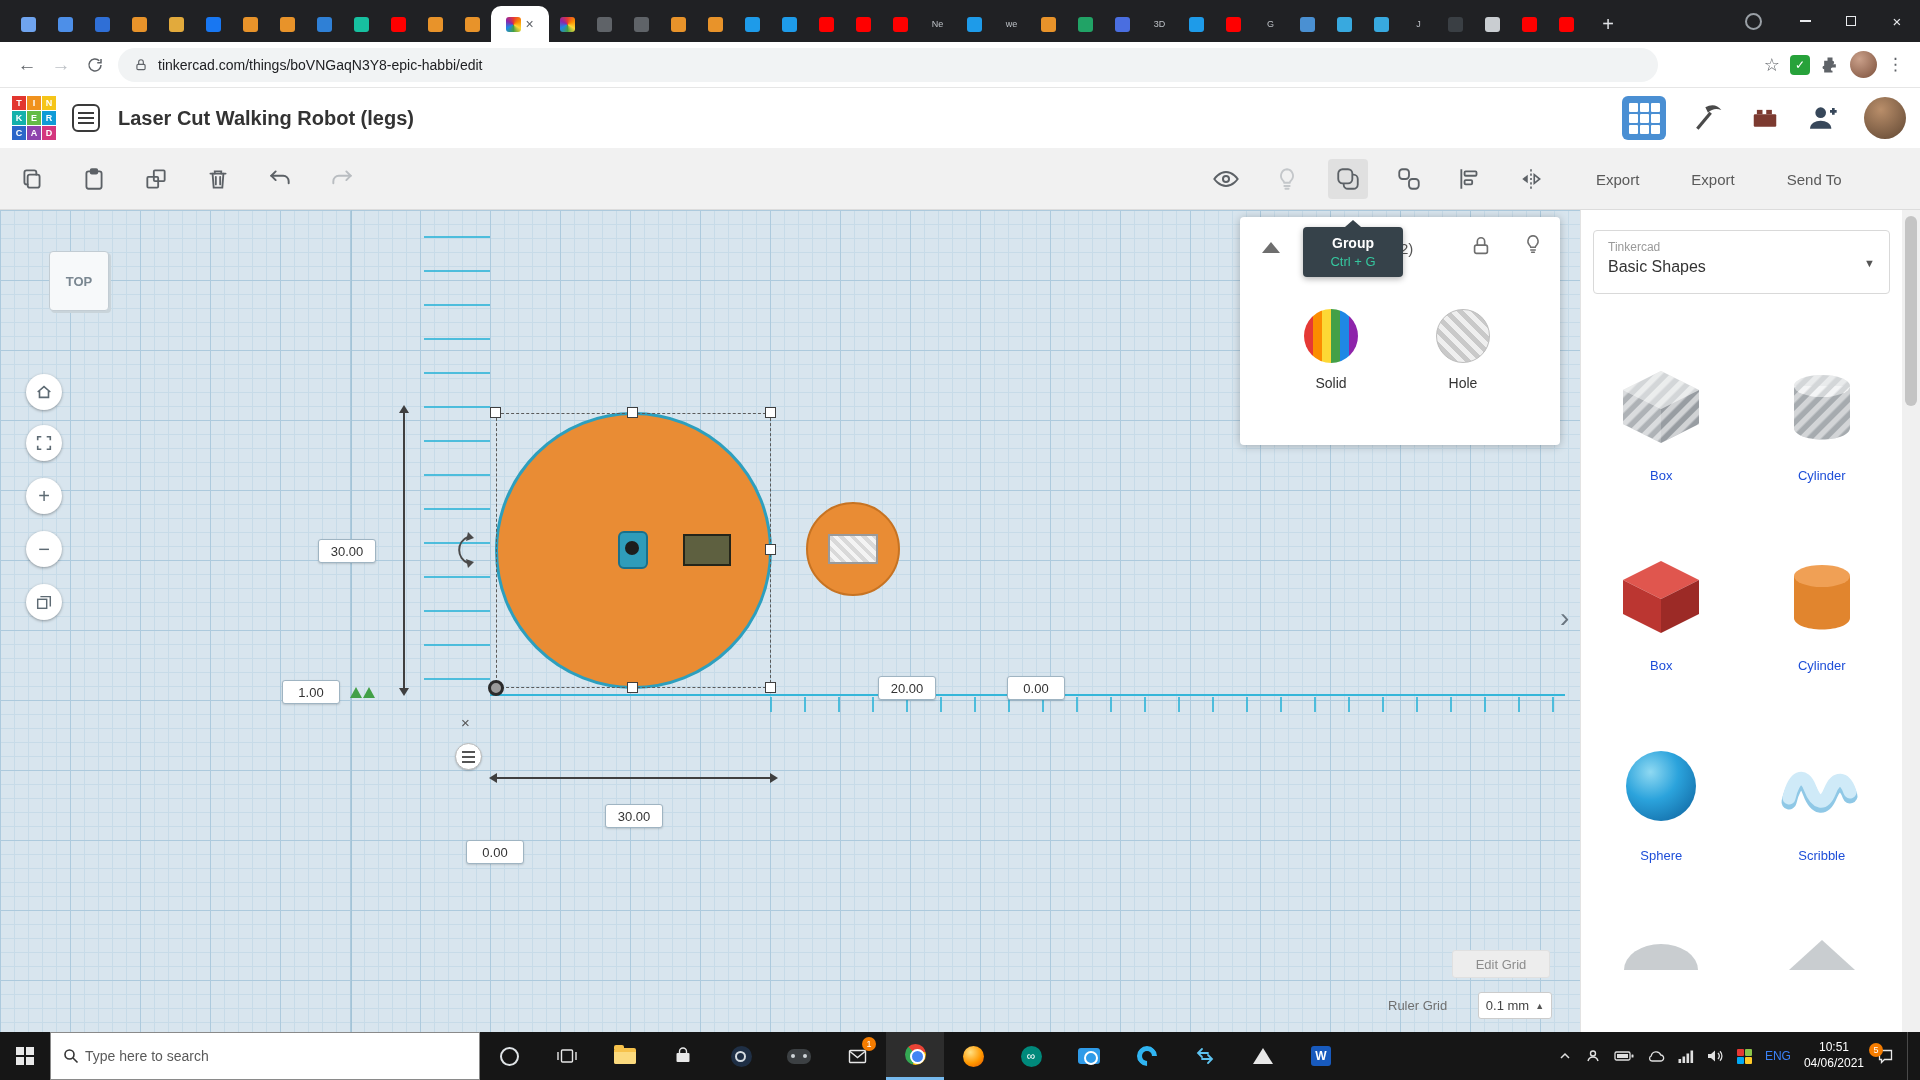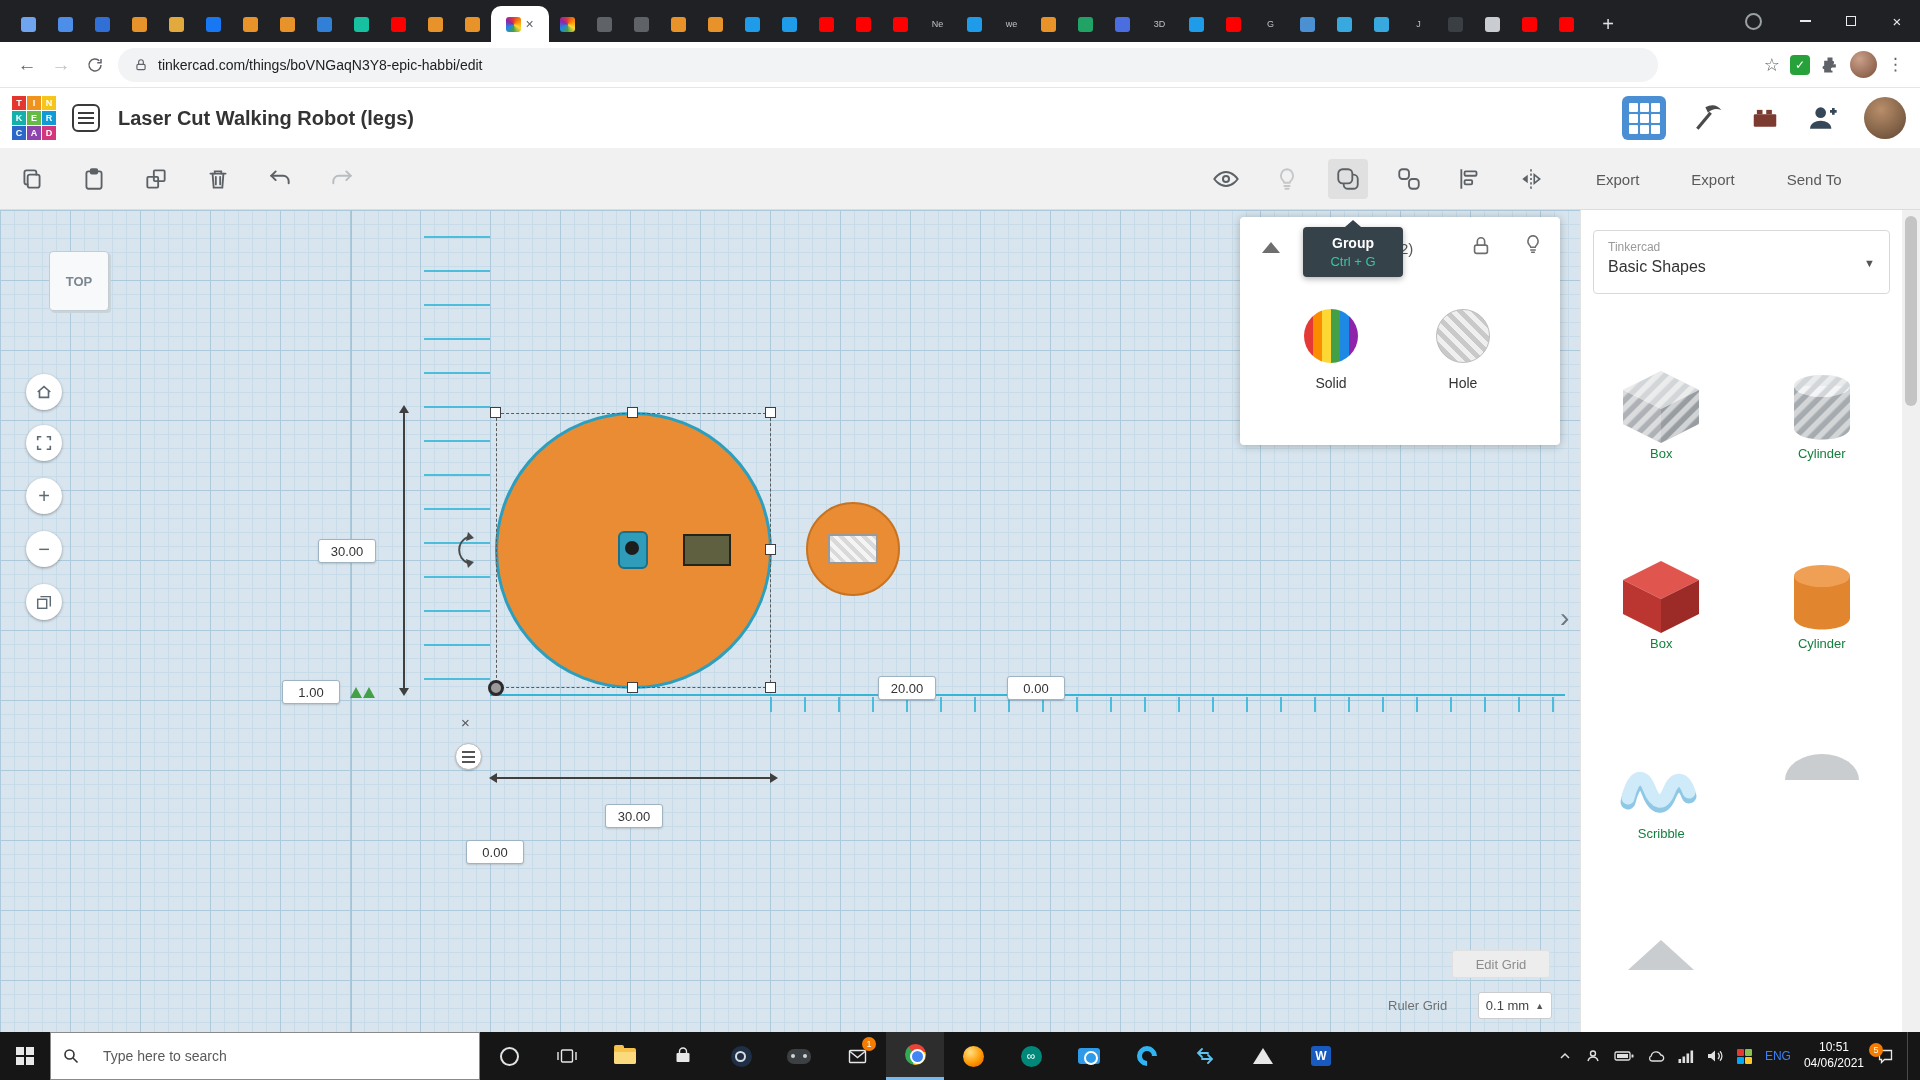--- a/index.html
+++ b/index.html
@@ -113,30 +113,30 @@
 .feat{width:96px;text-align:center}
 .feat svg{display:block;margin:0 auto}
 .feat-label{font-size:13px;color:#4a4a4a;margin-top:8px}
 .cat-dd{position:relative;margin:20px 12px 0;height:64px;border:1px solid #d9d9d9;border-radius:4px;padding:9px 14px}
 .dd-brand{font-size:12px;color:#9a9a9a}
 .dd-cat{font-size:16px;color:#333;margin-top:4px}
 .dd-caret{position:absolute;right:14px;top:26px;font-size:11px;color:#555}
 .shape-grid{display:grid;grid-template-columns:1fr 1fr;margin-top:60px}
 .shape-cell{height:190px;display:flex;flex-direction:column;align-items:center;padding-top:12px}
 .shape-ic{width:90px;height:80px}
-.shape-label{font-size:13px;color:#15803d;margin-top:0}
+.shape-label{font-size:13px;color:#1d4ed8;margin-top:22px}
 .pg-scroll{position:absolute;left:1902px;top:210px;width:18px;height:822px;background:#f0f0f0;z-index:35}
 .pg-thumb{position:absolute;left:3px;top:6px;width:12px;height:190px;background:#c4c4c4;border-radius:6px}
 
 
 .taskbar{position:absolute;left:0;top:1032px;width:100%;height:48px;background:#161616;display:flex;align-items:center;z-index:100}
 .tb-start{width:50px;height:48px;display:flex;align-items:center;justify-content:center}
 .win-logo{display:grid;grid-template-columns:8px 8px;grid-auto-rows:8px;gap:1.5px}
 .win-logo i{background:#e8e8e8}
-.tb-search{width:430px;height:48px;background:#fff;display:flex;align-items:center;gap:24px;padding:0 12px;border:1px solid #8a8a8a}
+.tb-search{width:430px;height:48px;background:#fff;display:flex;align-items:center;gap:6px;padding:0 12px;border:1px solid #8a8a8a}
 .tb-search input{border:0;outline:0;font-size:14px;color:#333;width:340px;background:transparent;font-family:inherit}
 .tb-search input::placeholder{color:#5a5a5a}
 .tb-apps{display:flex;height:100%}
 .tb-app{width:58px;height:48px;display:flex;align-items:center;justify-content:center;position:relative}
 .tb-app.active{background:rgba(255,255,255,.10);border-bottom:3px solid #76b9ed}
 .badge{position:absolute;top:5px;right:10px;min-width:14px;height:14px;border-radius:7px;background:#f57c00;color:#fff;font-size:9px;display:flex;align-items:center;justify-content:center;padding:0 2px}
 .tb-ring{width:19px;height:19px;border-radius:50%;border:2px solid #dfe3e6}
 .tb-folder{width:22px;height:16px;background:#f6c24c;border-radius:2px;position:relative}
 .tb-folder::before{content:"";position:absolute;left:0;top:-3px;width:10px;height:4px;background:#f6c24c;border-radius:2px 2px 0 0}
 .tb-folder i{position:absolute;left:0;top:4px;width:22px;height:12px;background:#fbda7e;border-radius:0 0 2px 2px;display:block}
@@ -628,20 +628,33 @@
               <polygon points="83,24 45,43 45,77 83,58" fill="#9c2a26"></polygon>
             </svg></div>
           <div class="shape-label">Box</div>
         </div>
         <div class="shape-cell">
           <div class="shape-ic"><svg width="90" height="80" viewBox="0 0 90 80">
               <path d="M17 20v42c0 6.5 12.5 11.5 28 11.5S73 68.5 73 62V20" fill="#e1852e"></path>
               <ellipse cx="45" cy="20" rx="28" ry="11" fill="#f0a055"></ellipse>
             </svg></div>
           <div class="shape-label">Cylinder</div>
+        </div>
+        <div class="shape-cell">
+          <div class="shape-ic"><svg width="90" height="80" viewBox="0 0 90 80">
+              <defs>
+                <radialGradient id="sg1" cx="35%" cy="30%" r="80%">
+                  <stop offset="0" stop-color="#8fd9f2"></stop>
+                  <stop offset="0.5" stop-color="#2ba3dc"></stop>
+                  <stop offset="1" stop-color="#1470ab"></stop>
+                </radialGradient>
+              </defs>
+              <circle cx="45" cy="40" r="35" fill="url(#sg1)"></circle>
+            </svg></div>
+          <div class="shape-label">Sphere</div>
         </div>
         <div class="shape-cell">
           <div class="shape-ic"><svg width="90" height="80" viewBox="0 0 90 80">
               <path d="M12 56c5-22 15-26 21-10s14 18 20 3 15-14 20 1" fill="none" stroke="#8fc8e6" stroke-width="15" stroke-linecap="round" stroke-linejoin="round"></path>
               <path d="M12 52c5-22 15-26 21-10s14 18 20 3 15-14 20 1" fill="none" stroke="#cfeaf8" stroke-width="13" stroke-linecap="round" stroke-linejoin="round"></path>
             </svg></div>
           <div class="shape-label">Scribble</div>
         </div>
         <div class="shape-cell">
           <div class="shape-ic"><svg width="90" height="80" viewBox="0 0 90 80">

